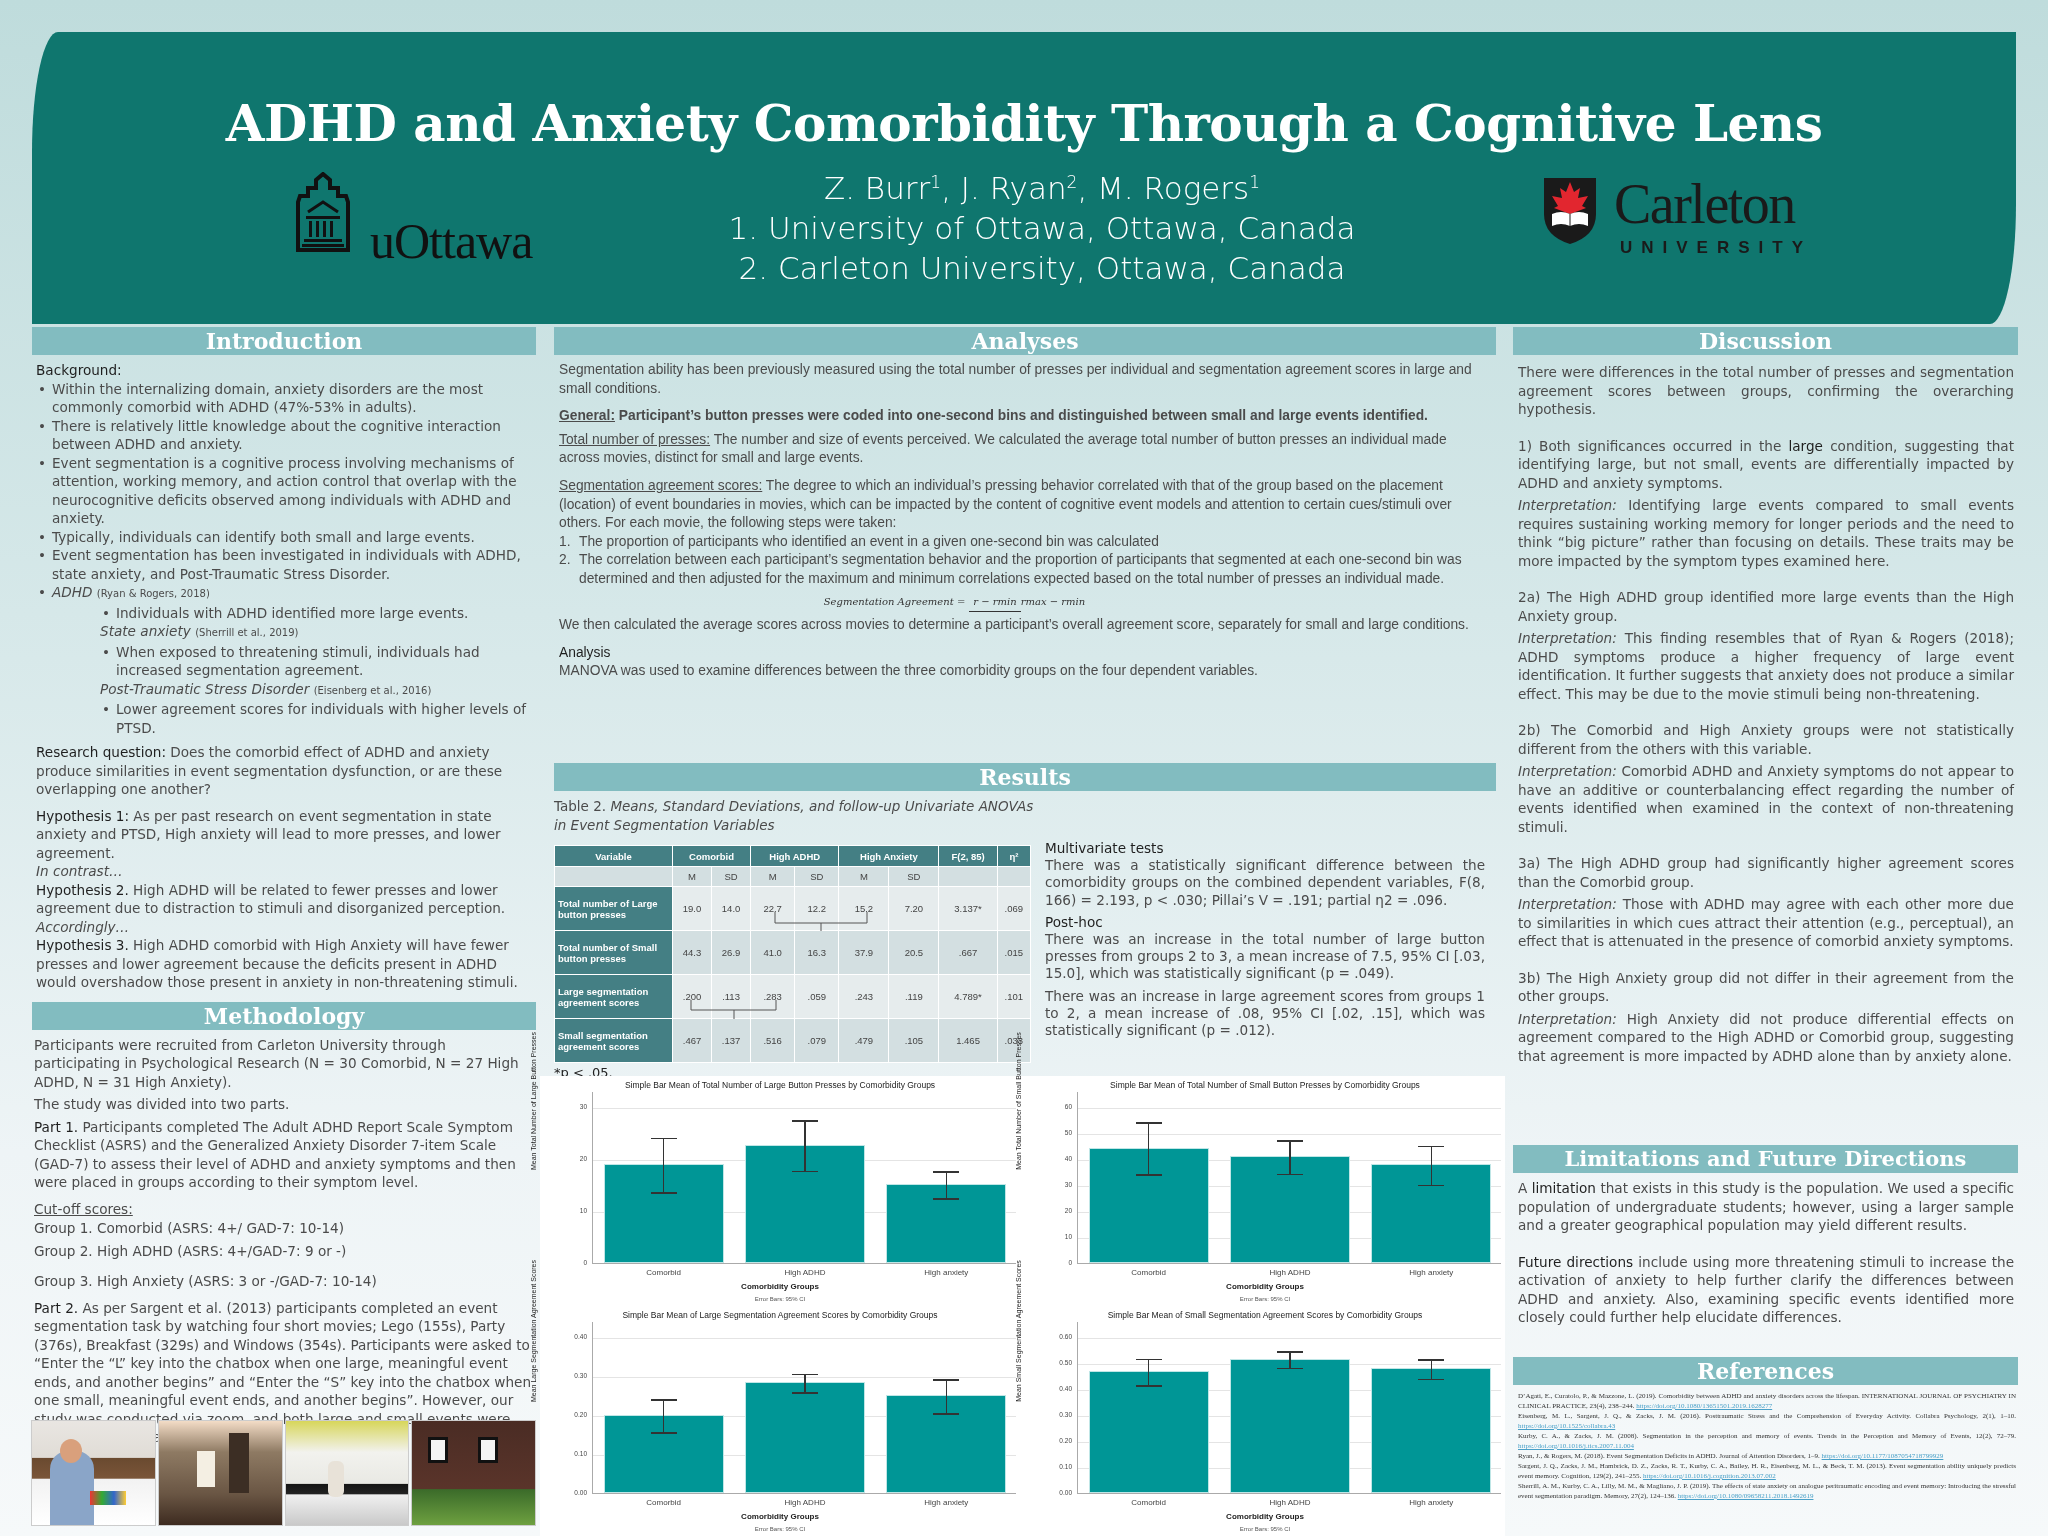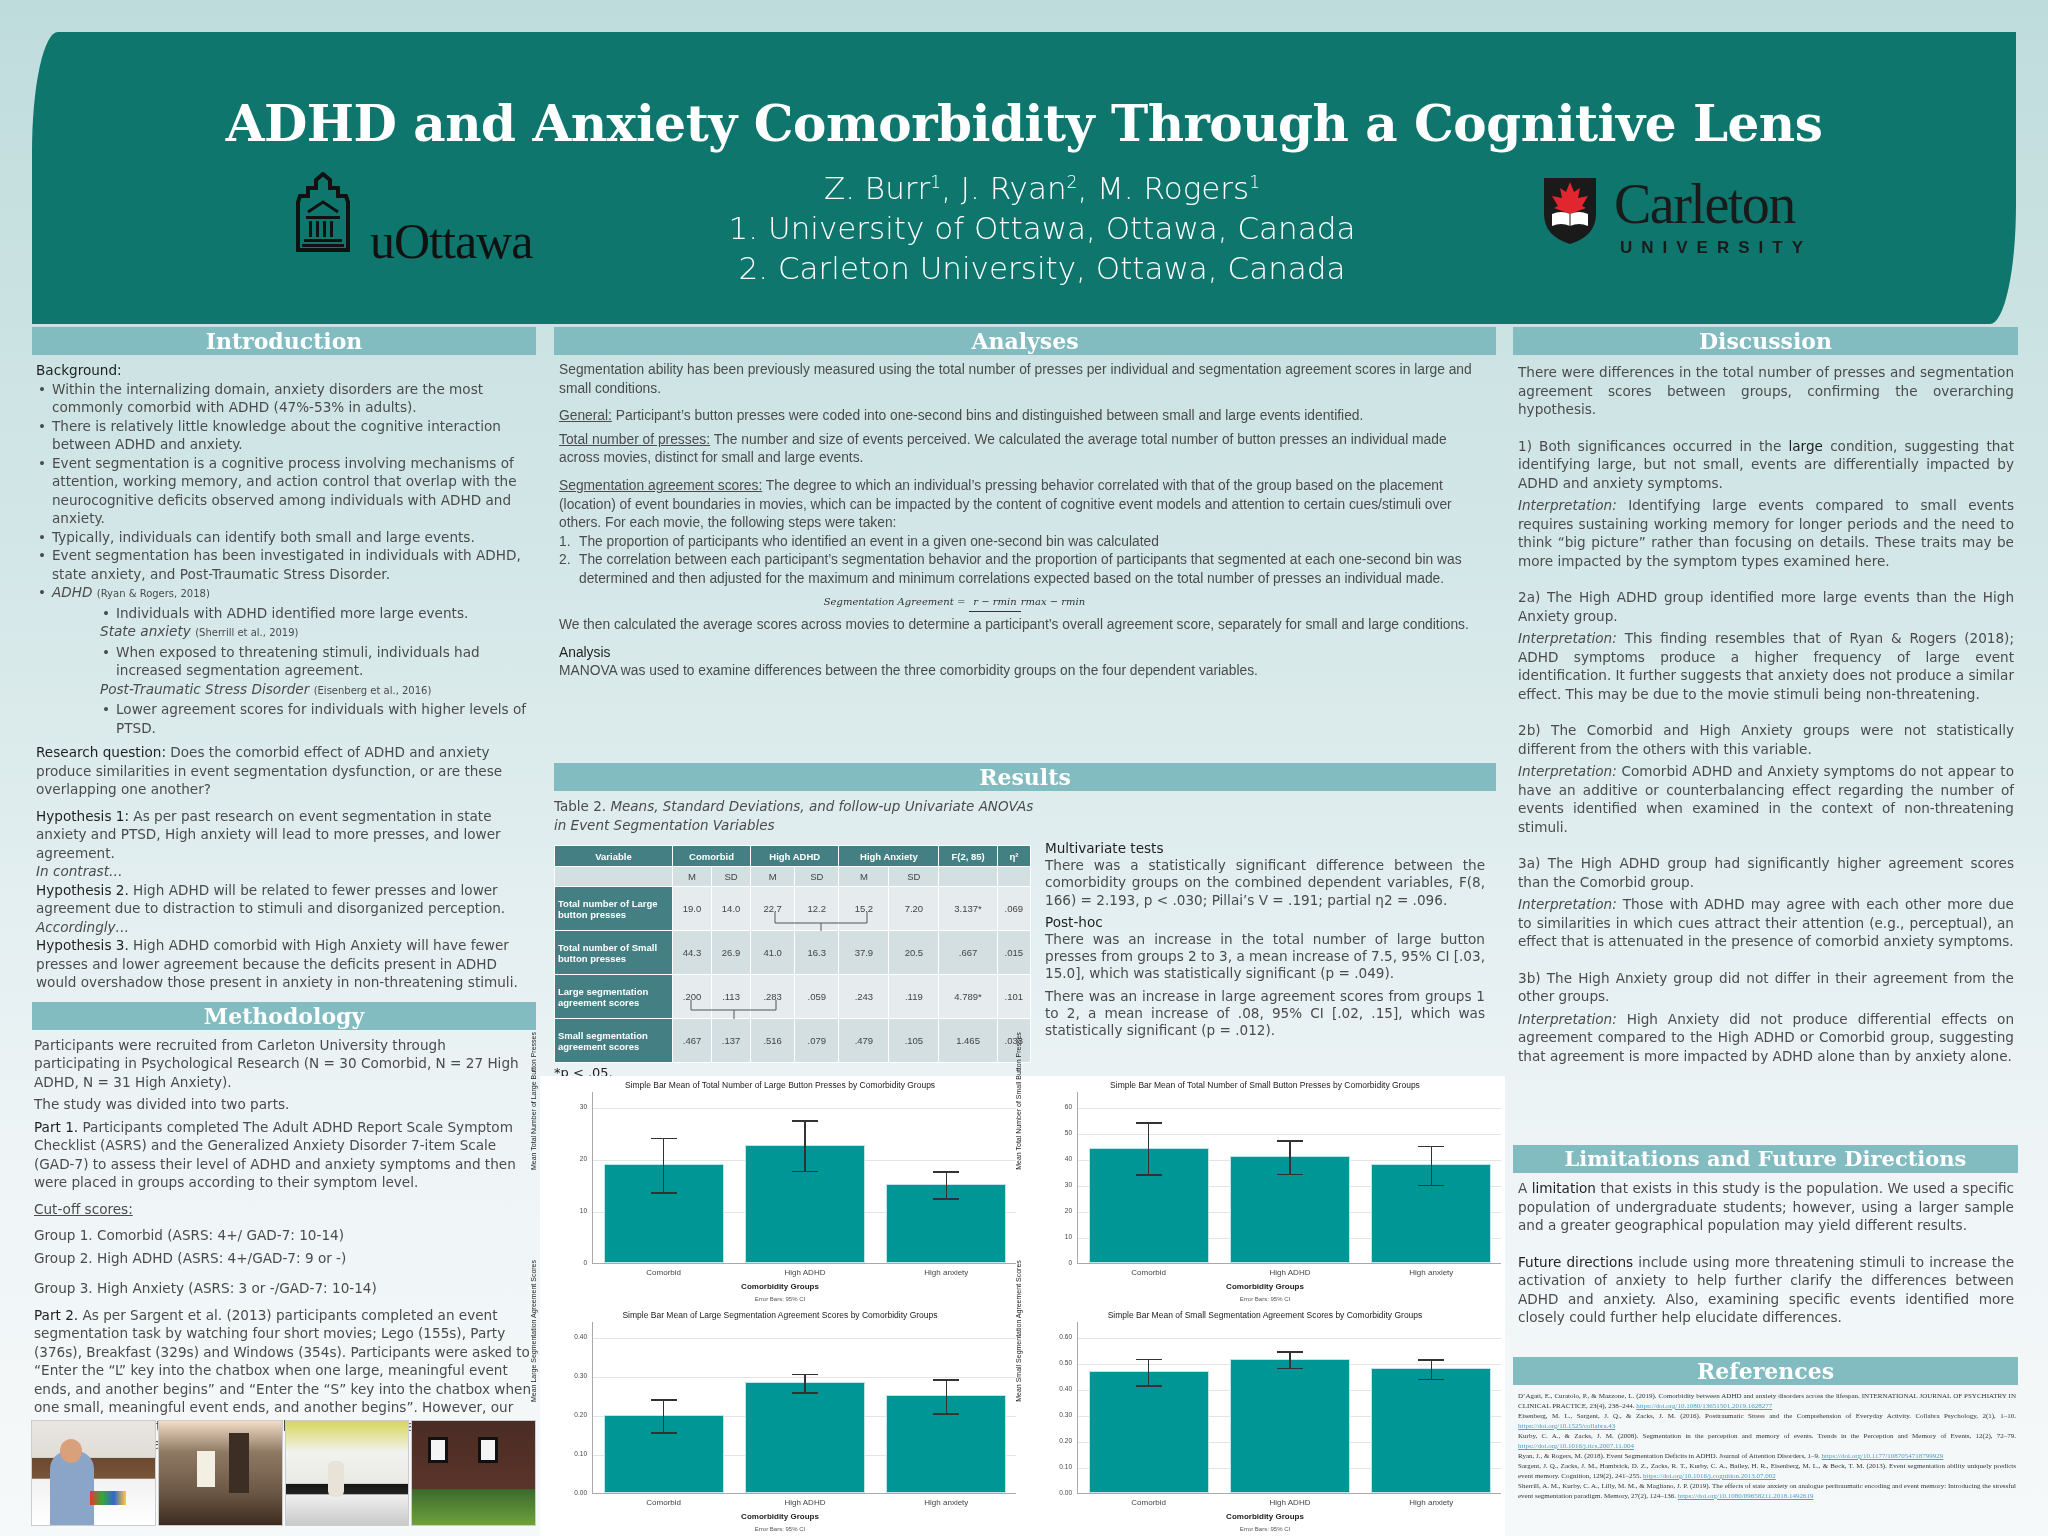--- a/index.html
+++ b/index.html
@@ -165,21 +165,21 @@
     <p class="it">Accordingly…</p>
     <p><span class="dark">Hypothesis 3.</span> <span>High ADHD comorbid with High Anxiety will have fewer presses and lower agreement because the deficits present in ADHD would overshadow those present in anxiety in non-threatening stimuli.</span></p>
   </div>
 
   <div class="hdr" style="margin-top:10px;">Methodology</div>
   <div class="txt" style="padding:6px 2px 0 2px;">
     <p>Participants were recruited from Carleton University through participating in Psychological Research (N = 30 Comorbid, N = 27 High ADHD, N = 31 High Anxiety).</p>
     <p style="margin-top:4px;">The study was divided into two parts.</p>
     <p style="margin-top:4px;"><span class="dark">Part 1.</span> <span>Participants completed The Adult ADHD Report Scale Symptom Checklist (ASRS) and the Generalized Anxiety Disorder 7-item Scale (GAD-7) to assess their level of ADHD and anxiety symptoms and then were placed in groups according to their symptom level.</span></p>
     <p class="ul" style="margin-top:8px;">Cut-off scores:</p>
-    <p style="margin-top:8px;">Group 1. Comorbid (ASRS: 4+/ GAD-7: 10-14)</p>
+    <p style="margin-top:1px;">Group 1. Comorbid (ASRS: 4+/ GAD-7: 10-14)</p>
     <p style="margin-top:4px;">Group 2. High ADHD (ASRS: 4+/GAD-7: 9 or -)</p>
     <p style="margin-top:12px;">Group 3. High Anxiety (ASRS: 3 or -/GAD-7: 10-14)</p>
     <p style="margin-top:8px;"><span class="dark">Part 2.</span> <span>As per Sargent et al. (2013) participants completed an event segmentation task by watching four short movies; Lego (155s), Party (376s), Breakfast (329s) and Windows (354s). Participants were asked to “Enter the “L” key into the chatbox when one large, meaningful event ends, and another begins” and “Enter the “S” key into the chatbox when one small, meaningful event ends, and another begins”. However, our study was conducted via zoom, and both large and small events were identified in the same viewing.</span></p>
   </div>
 </div>
 
 <div class="photos">
   <div class="photo" style="background:linear-gradient(180deg,#e9e6e2 0%,#e0dcd6 35%,#6a4a30 36%,#7a5538 55%,#f2f2f2 56%,#ffffff 100%);">
     <div style="position:absolute;left:18px;top:30px;width:44px;height:76px;background:#8aa5c8;border-radius:18px 18px 0 0;"></div>
     <div style="position:absolute;left:28px;top:18px;width:22px;height:24px;background:#d9a07c;border-radius:50%;"></div>
@@ -195,21 +195,21 @@
   <div class="photo" style="background:linear-gradient(180deg,#4a2c24 0%,#5a342a 65%,#3b6b2a 66%,#6ea040 100%);">
     <div style="position:absolute;left:16px;top:16px;width:20px;height:26px;background:#f4f4f4;border:3px solid #111;"></div>
     <div style="position:absolute;left:66px;top:16px;width:20px;height:26px;background:#f4f4f4;border:3px solid #111;"></div>
   </div>
 </div>
 
 <div class="col col2">
   <div class="hdr">Analyses</div>
   <div class="txt" style="padding:6px 6px 0 5px; font-family:'Liberation Sans', sans-serif; font-size:13.8px; line-height:18.6px;">
     <p>Segmentation ability has been previously measured using the total number of presses per individual and segmentation agreement scores in large and small conditions.</p>
-    <p style="margin-top:9px;"><span class="ul">General:</span> <span>Participant’s button presses were coded into one-second bins and distinguished between small and large events identified.</span></p>
+    <p style="margin-top:9px;font-weight:bold;"><span class="ul">General:</span> <span>Participant’s button presses were coded into one-second bins and distinguished between small and large events identified.</span></p>
     <p style="margin-top:5px;"><span class="ul">Total number of presses:</span> <span>The number and size of events perceived. We calculated the average total number of button presses an individual made across movies, distinct for small and large events.</span></p>
     <p style="margin-top:9px;"><span class="ul">Segmentation agreement scores:</span> <span>The degree to which an individual’s pressing behavior correlated with that of the group based on the placement (location) of event boundaries in movies, which can be impacted by the content of cognitive event models and attention to certain cues/stimuli over others. For each movie, the following steps were taken:</span></p>
     <ol class="nl">
       <li><span class="n">1.</span><span>The proportion of participants who identified an event in a given one-second bin was calculated</span></li>
       <li><span class="n">2.</span><span>The correlation between each participant’s segmentation behavior and the proportion of participants that segmented at each one-second bin was determined and then adjusted for the maximum and minimum correlations expected based on the total number of presses an individual made.</span></li>
     </ol>
     <div class="formula">
       <span>Segmentation Agreement =</span>
       <span class="frac">
           <span class="num">r − rmin</span>

